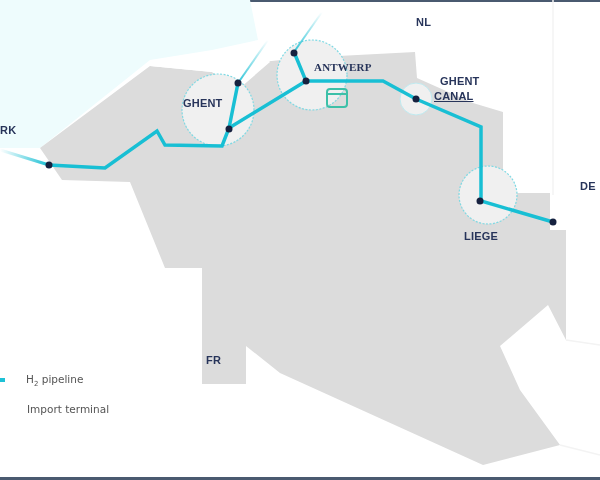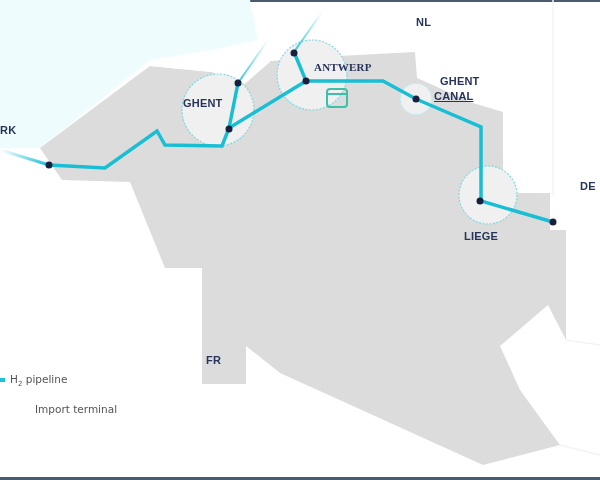--- a/index.html
+++ b/index.html
@@ -81,18 +81,18 @@
   <div class="lbl" style="left:416px;top:16px;">NL</div>
   <div class="lbl" style="left:440px;top:75px;">GHENT</div>
   <div class="lbl" style="left:434px;top:90px;text-decoration:underline;">CANAL</div>
   <div class="lbl" style="left:464px;top:230px;">LIEGE</div>
   <div class="lbl" style="left:580px;top:180px;">DE</div>
   <div class="lbl" style="left:178px;top:354px;margin-left:28px;">FR</div>
   <div class="lbl" style="left:602px;top:404px;">LU</div>
 
   <div>
     <div class="legend-swatch" style="left:0;top:378px;"></div>
-    <div class="legend-text" style="left:10px;top:373px;"><span>H</span><sub>2</sub><span> pipeline</span></div>
-    <div class="legend-text" style="left:27px;top:403px;margin-left:8px;">Import terminal</div>
+    <div class="legend-text" style="left:26px;top:373px;"><span>H</span><sub>2</sub><span> pipeline</span></div>
+    <div class="legend-text" style="left:27px;top:403px;">Import terminal</div>
   </div>
 
   <div class="bottombar"></div>
 </div>
 
 </body></html>

